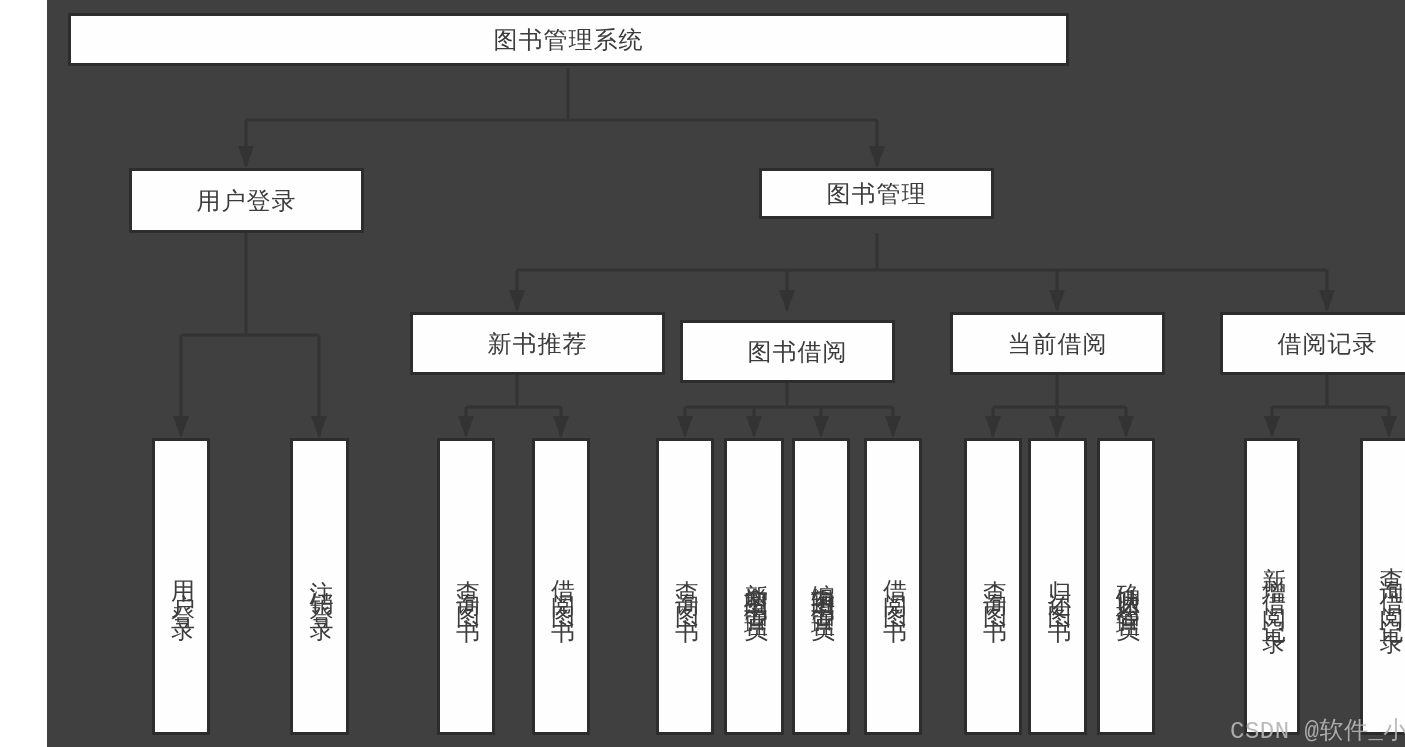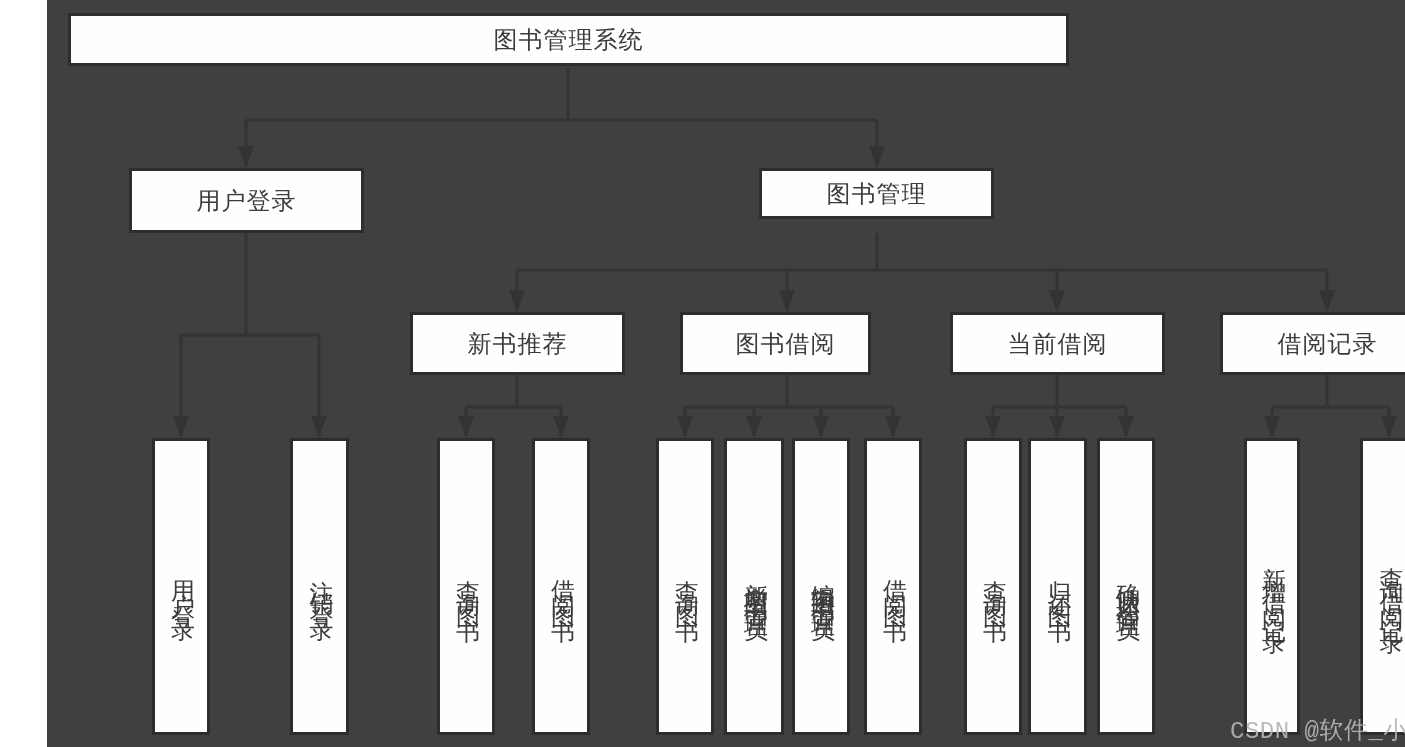--- a/index.html
+++ b/index.html
@@ -39,22 +39,22 @@
     text-orientation: mixed;
     white-space: normal;
     line-height: 1;
   }
   .leaf .lbl.ls-wide  { letter-spacing: 13px; }
   .leaf .lbl.ls-tight { letter-spacing: 5px; }
   
   .n-root           { left: 21px;   top: 13px;  width: 1001px; height: 53px; }
   .n-user-login     { left: 82px;   top: 168px; width: 235px;  height: 65px; }
   .n-book-mgmt      { left: 712px;  top: 168px; width: 235px;  height: 51px; }
-  .n-new-book-rec   { left: 363px;  top: 312px; width: 215px;  height: 63px; }
-  .n-book-borrow    { left: 633px;  top: 312px; width: 191px;  height: 63px; padding-left: 20px; }
+  .n-new-book-rec   { left: 363px;  top: 312px; width: 255px;  height: 63px; }
+  .n-book-borrow    { left: 633px;  top: 320px; width: 215px;  height: 63px; padding-left: 20px; }
   .n-current-borrow { left: 903px;  top: 312px; width: 215px;  height: 63px; align-items: center; }
   .n-borrow-record  { left: 1173px; top: 312px; width: 215px;  height: 63px; }
   .leaf { top: 438px; height: 297px; }
   .n-leaf-user-login { left: 105px;  width: 58px; }
   .n-leaf-logout     { left: 243px;  width: 59px; }
   .n-leaf-nbr-query  { left: 390px;  width: 58px; }
   .n-leaf-nbr-borrow { left: 485px;  width: 58px; }
   .n-leaf-bb-query   { left: 609px;  width: 58px; }
   .n-leaf-bb-add     { left: 677px;  width: 60px; }
   .n-leaf-bb-edit    { left: 745px;  width: 58px; }

